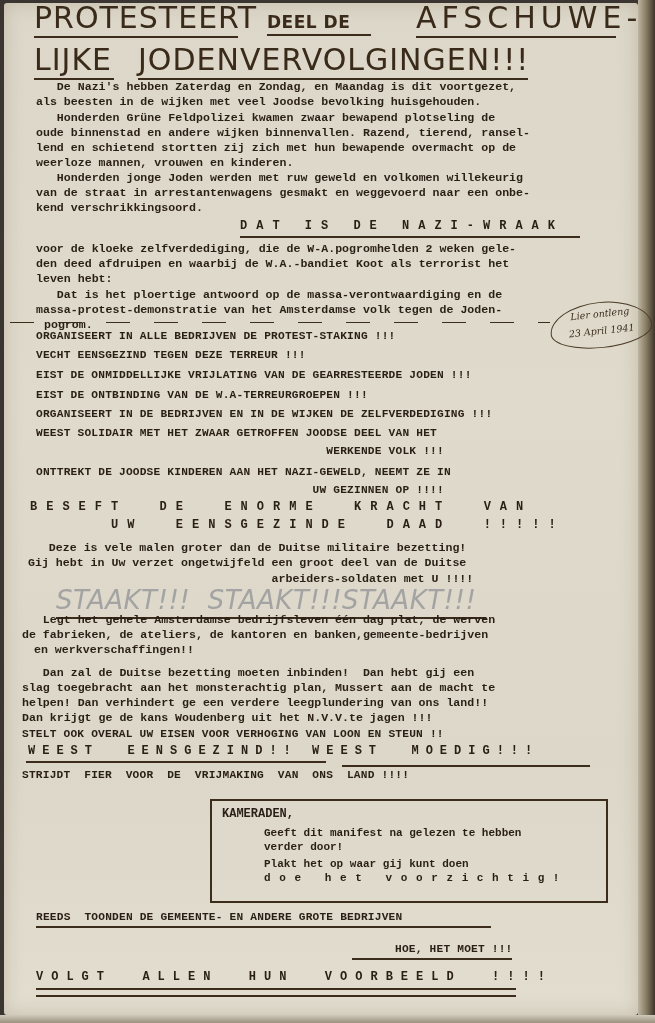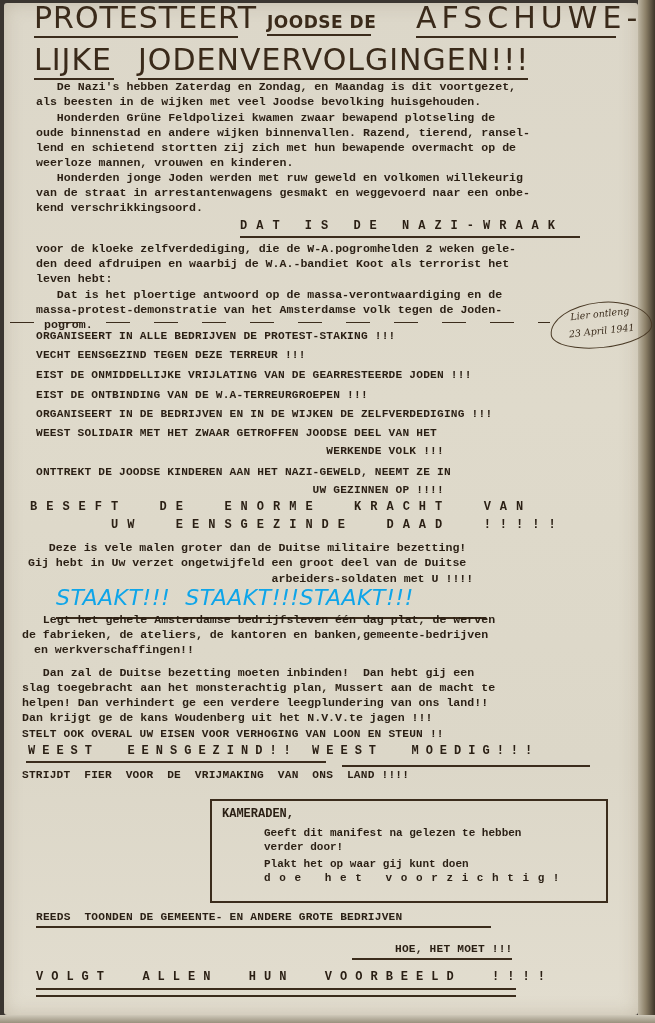--- a/index.html
+++ b/index.html
@@ -31,21 +31,21 @@
   .hdr.small { font-size:17px; font-weight:bold; letter-spacing:0.5px; }
   .uline { position:absolute; height:2px; background:#3b2c1c; }
   .line {
     position:absolute; left:36px; white-space:pre; font-size:11.6px;
     font-weight:bold; color:#2a1f14; line-height:14px;
   }
   .caps { font-size:11.2px; letter-spacing:0.2px; }
   .spaced { letter-spacing:9px; font-size:12px; }
   .staakt {
     position:absolute; left:56px; top:585px; font-family:"DejaVu Sans",sans-serif;
-    font-style:italic; font-size:22px; color:#0ea5e9; letter-spacing:0.5px; white-space:pre;
+    font-style:italic; font-size:26px; color:#a3a3a3; letter-spacing:0.5px; white-space:pre;
   }
   .box {
     position:absolute; left:210px; top:799px; width:394px; height:100px;
     border:2px solid #3b2c1c; border-top-width:2px;
   }
   .annot {
     position:absolute; left:550px; top:302px; width:100px; height:44px;
     border:1.5px solid #4a3a26; border-radius:50% 50% 50% 50% / 60% 60% 40% 40%;
     transform:rotate(-6deg);
   }
@@ -56,21 +56,21 @@
 </style>
 </head>
 <body>
 
 <div class="page"></div>
 <div class="edge-right"></div>
 <div class="edge-bottom"></div>
 
 <div class="hdr big" style="left:34px;top:0px;">PROTESTEERT</div>
 <div class="uline" style="left:34px;top:36px;width:204px;"></div>
-<div class="hdr small" style="left:267px;top:12px;">JOODSE DE</div>
+<div class="hdr small" style="left:267px;top:12px;">DEEL DE</div>
 <div class="uline" style="left:267px;top:34px;width:104px;"></div>
 <div class="hdr big" style="left:416px;top:0px;letter-spacing:5px;">AFSCHUWE-</div>
 <div class="uline" style="left:416px;top:36px;width:200px;"></div>
 
 <div class="hdr big" style="left:34px;top:42px;">LIJKE</div>
 <div class="uline" style="left:34px;top:78px;width:80px;"></div>
 <div class="hdr big" style="left:138px;top:42px;">JODENVERVOLGINGEN!!!</div>
 <div class="uline" style="left:138px;top:78px;width:390px;"></div>
 
 <div class="line" style="top:80px;">   De Nazi's hebben Zaterdag en Zondag, en Maandag is dit voortgezet,</div>

